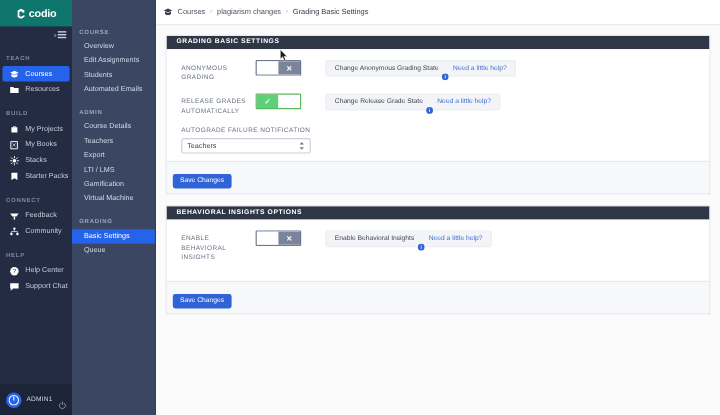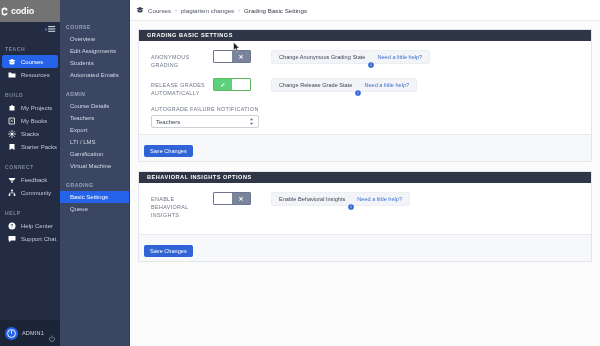--- a/index.html
+++ b/index.html
@@ -13,22 +13,22 @@
 
   
   #primary-sidebar {
     width: 60px; height: 346px;
     background: #232c43;
     flex: 0 0 60px;
     position: relative;
     display: flex; flex-direction: column;
   }
   .logo-bar {
-    height: 22px; background: #737373;
-    display: flex; align-items: center; 
+    height: 22px; background: #0f766e;
+    display: flex; align-items: center; justify-content: center;
   }
   .logo-wrap { display: flex; align-items: center; gap: 2px; }
   .logo-mark { width: 9px; height: 9px; position: relative; }
   .logo-mark svg { display:block; }
   .logo-text { color: #fff; font-size: 9px; font-weight: bold; letter-spacing: -0.2px; }
 
   .nav-scroll { flex: 1; padding-top: 24px; overflow: hidden; }
   .nav-group-label {
     color: #7d879e; font-size: 5px; letter-spacing: 0.6px;
     padding: 0 0 3px 5px; font-weight: bold;

